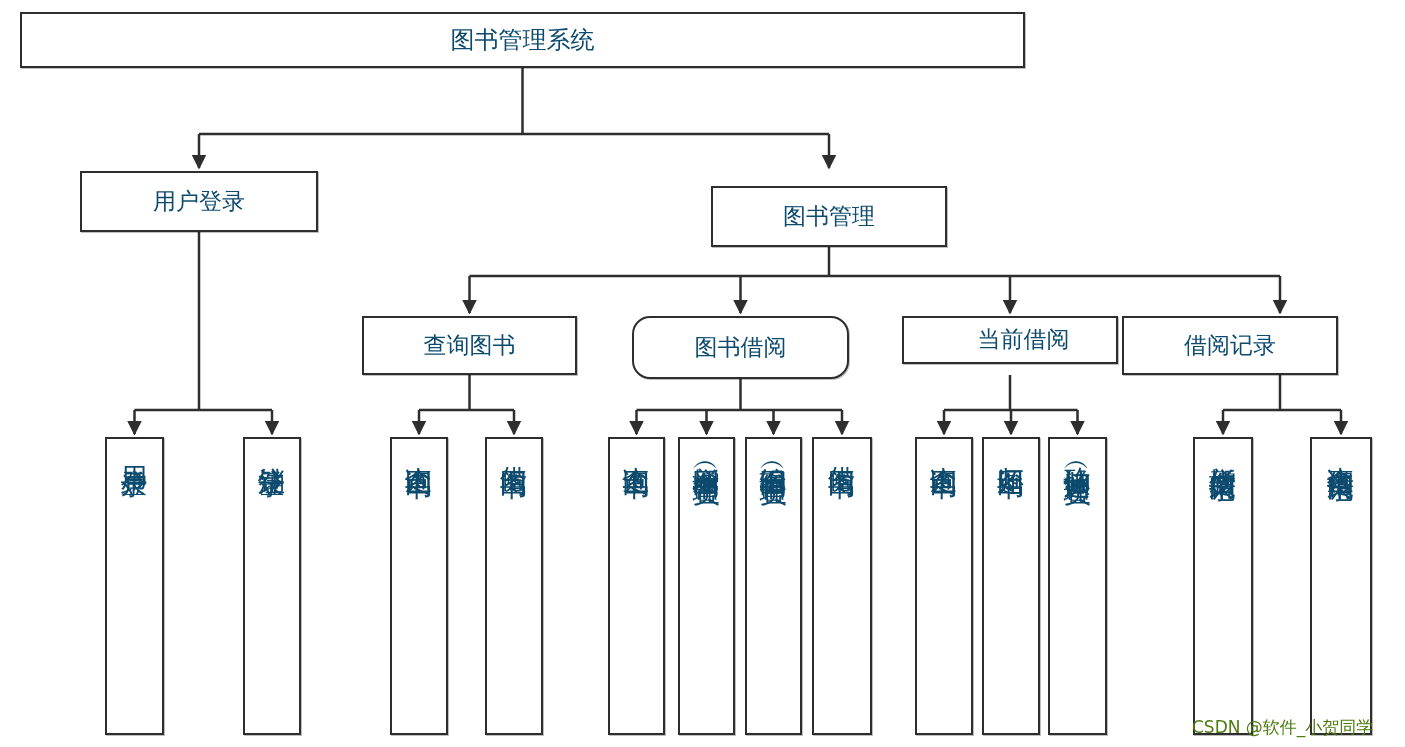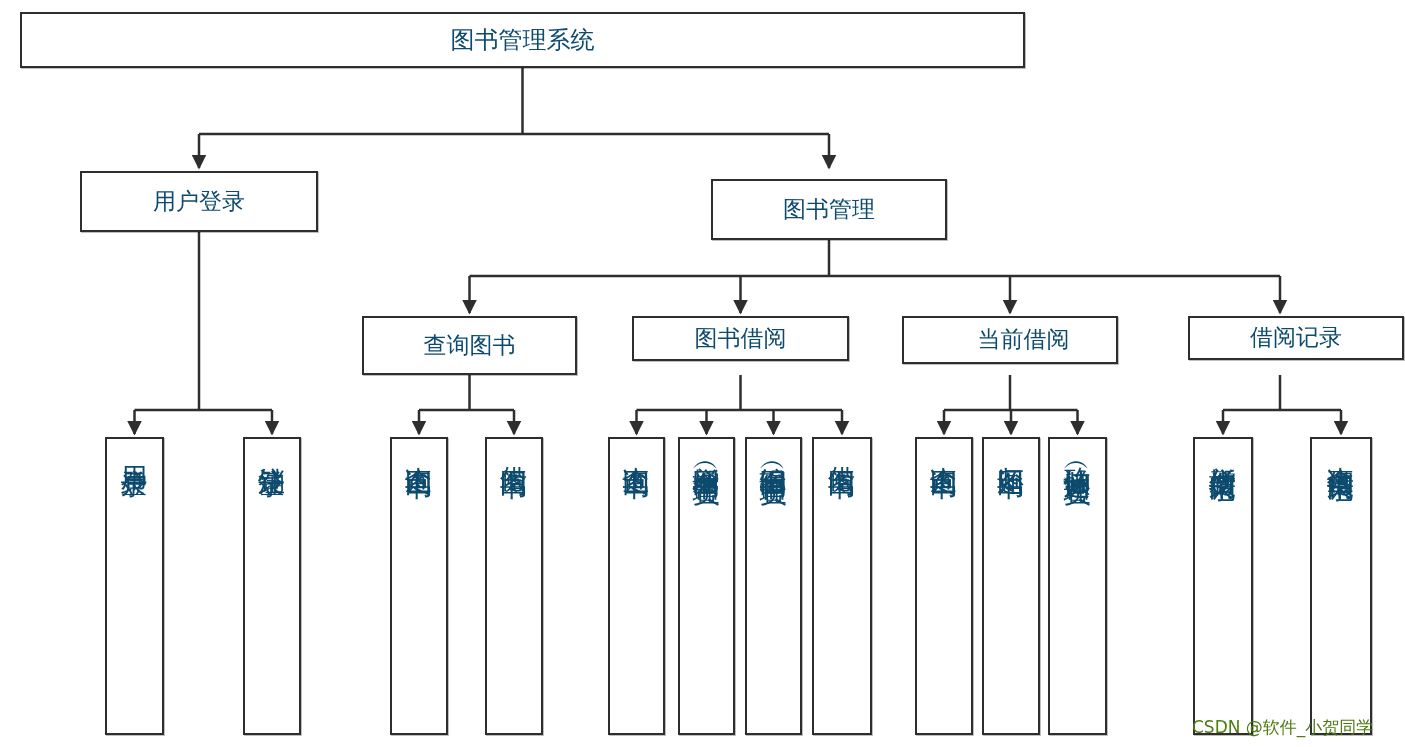--- a/index.html
+++ b/index.html
@@ -120,33 +120,33 @@
       </g>
   </svg>
 
   <div id="node-layer">
       <div class="node horizontal root" style="left: 20px; top: 12px; width: 1005px; height: 56px;">
         <span class="label">图书管理系统</span>
       </div>
       <div class="node horizontal" style="left: 80px; top: 171px; width: 238px; height: 61px;">
         <span class="label">用户登录</span>
       </div>
-      <div class="node horizontal" style="left: 711px; top: 179px; width: 236px; height: 61px;">
+      <div class="node horizontal" style="left: 711px; top: 186px; width: 236px; height: 61px;">
         <span class="label">图书管理</span>
       </div>
       <div class="node horizontal" style="left: 362px; top: 316px; width: 215px; height: 59px;">
         <span class="label">查询图书</span>
       </div>
-      <div class="node horizontal" style="left: 632px; top: 316px; width: 217px; height: 45px;">
+      <div class="node horizontal" style="left: 632px; top: 316px; width: 217px; height: 63px; border-radius: 18px;">
         <span class="label">图书借阅</span>
       </div>
       <div class="node horizontal" style="left: 902px; top: 316px; width: 216px; height: 48px; padding-left: 27px;">
         <span class="label">当前借阅</span>
       </div>
-      <div class="node horizontal" style="left: 1188px; top: 316px; width: 216px; height: 44px;">
+      <div class="node horizontal" style="left: 1122px; top: 316px; width: 216px; height: 59px;">
         <span class="label">借阅记录</span>
       </div>
       <div class="node vertical" style="left: 105px; top: 437px; width: 59px; height: 298px;">
         <span class="label">用户登录</span>
       </div>
       <div class="node vertical" style="left: 243px; top: 437px; width: 58px; height: 298px;">
         <span class="label">注销登录</span>
       </div>
       <div class="node vertical" style="left: 390px; top: 437px; width: 58px; height: 298px;">
         <span class="label">查询图书</span>

